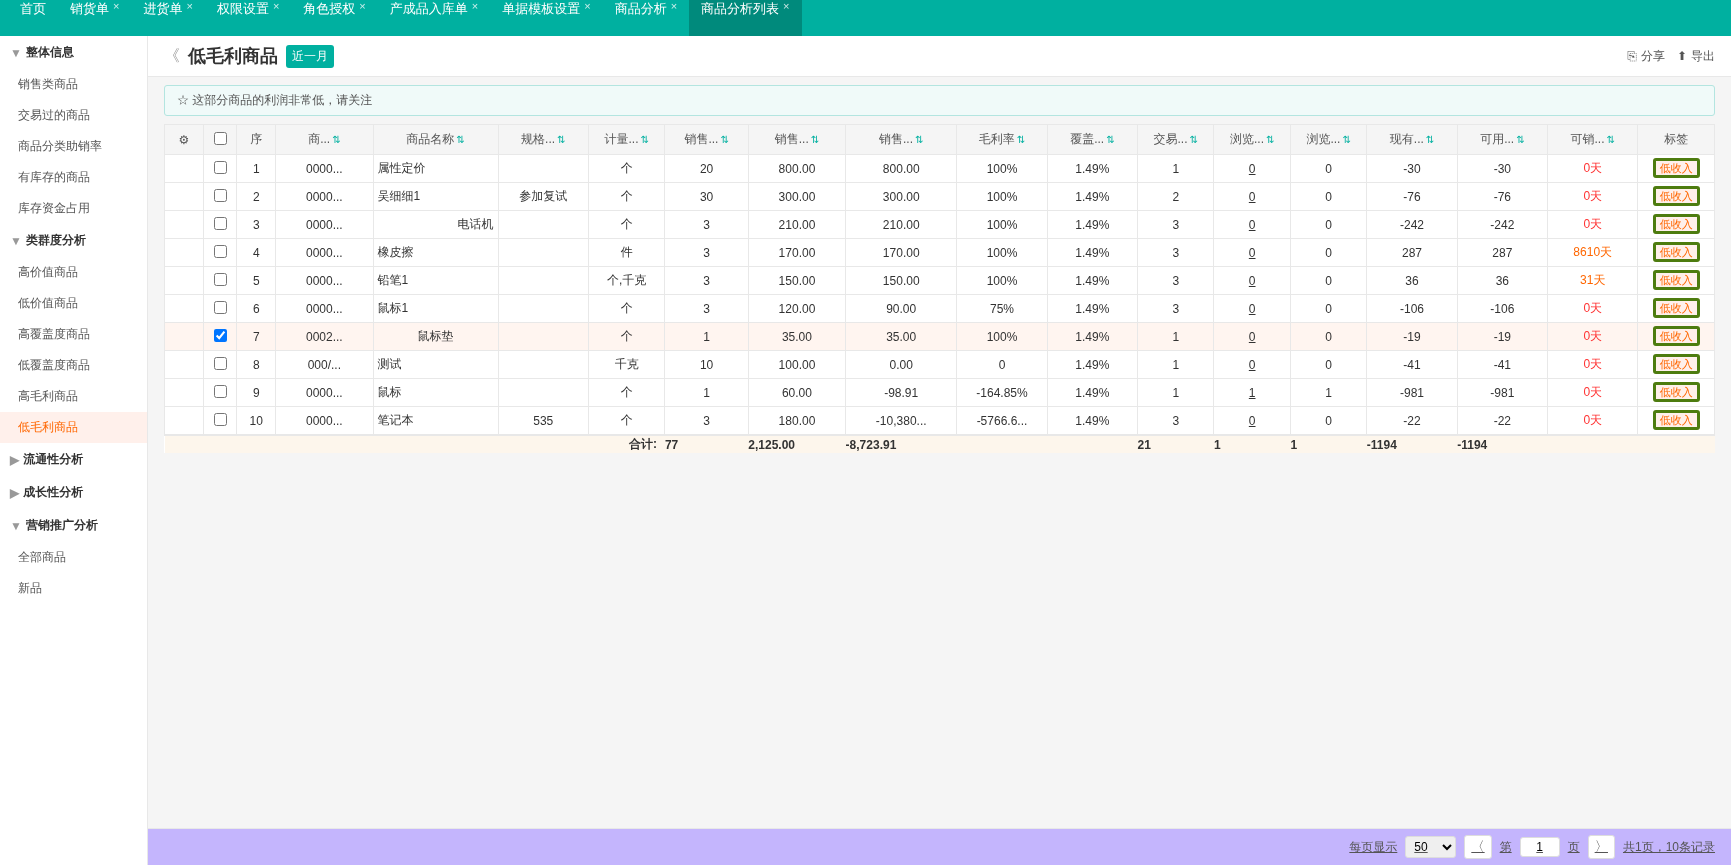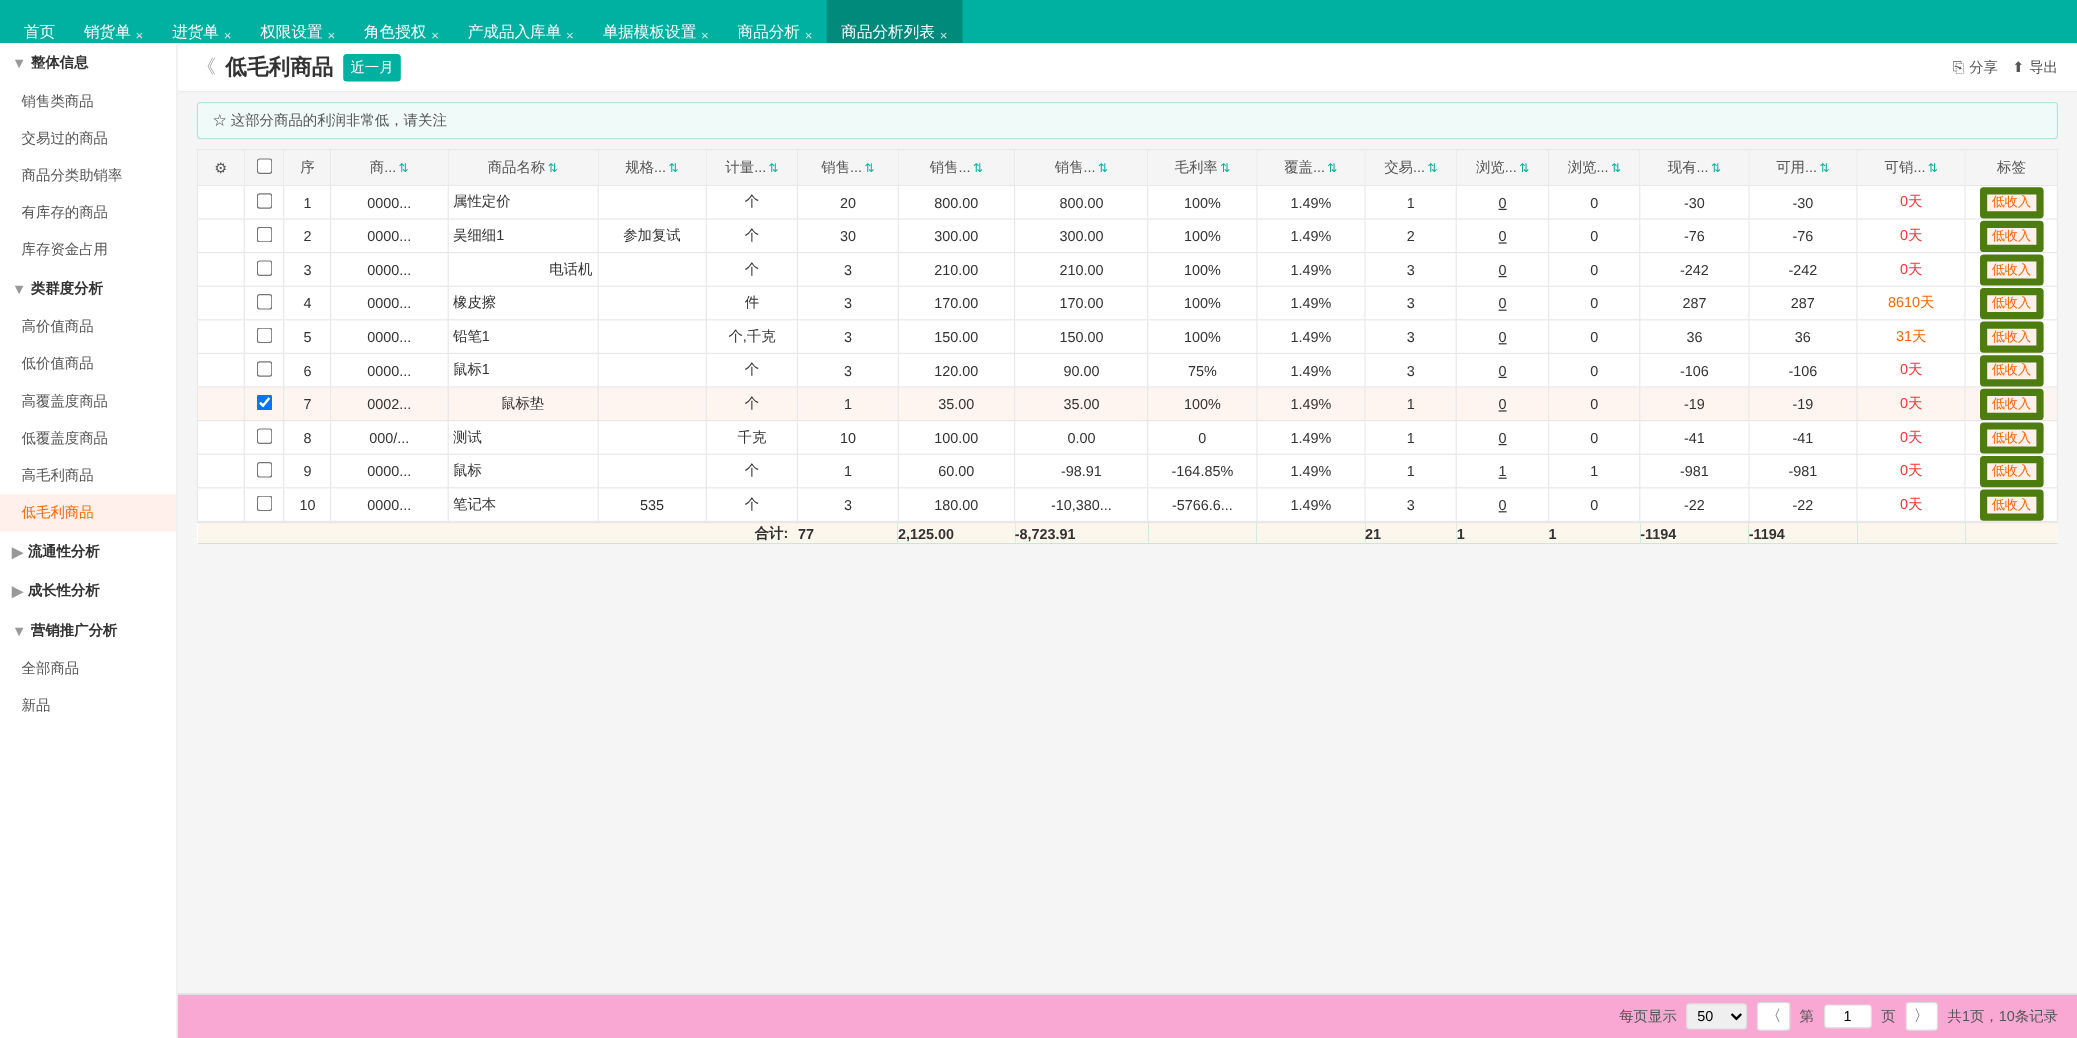--- a/index.html
+++ b/index.html
@@ -11,21 +11,21 @@
       display: flex;
       align-items: center;
       height: 36px;
       padding: 0 8px;
     }
     .top-nav-item {
       color: #fff;
       padding: 0 12px;
       height: 36px;
       display: flex;
-      align-items: flex-end;
+      align-items: flex-start;
       cursor: pointer;
       white-space: nowrap;
       font-size: 13px;
     }
     .top-nav-item.active { background: #008a7c; }
     .top-nav-item .close-x { margin-left: 4px; font-size: 11px; opacity: 0.8; }
 
     
     .app-body {
       display: flex;
@@ -161,47 +161,48 @@
     tbody td {
       border: 1px solid #e8e8e8;
       padding: 5px 4px;
       text-align: center;
       color: #333;
     }
     tbody tr.highlight { background: #fff5f0; }
     .tag-low-income {
       background: #fff0eb;
       color: #ff6600;
-      border: 6px solid #4d7c0f;
+      border: 3px solid #4d7c0f;
       border-radius: 3px;
       padding: 1px 4px;
       font-size: 11px;
     }
 
     
     .table-footer {
-      background: #14b8a6;
+      background: #bef264;
       border-top: 2px solid #e8e8e8;
     }
     .table-footer td {
       background: #fdf6ec;
       font-weight: bold;
     }
 
     
     .bottom-bar {
       display: flex;
       align-items: center;
       justify-content: flex-end;
       padding: 6px 16px;
-      background: #f9a8d4;
+      background: #c4b5fd;
       border-top: 1px solid #e8e8e8;
       gap: 8px;
       font-size: 12px;
       color: #555;
+      text-decoration: underline;
     }
     .page-size-select {
       border: 1px solid #ddd;
       border-radius: 3px;
       padding: 2px 4px;
       font-size: 12px;
     }
     .page-btn {
       border: 1px solid #ddd;
       background: #fff;

